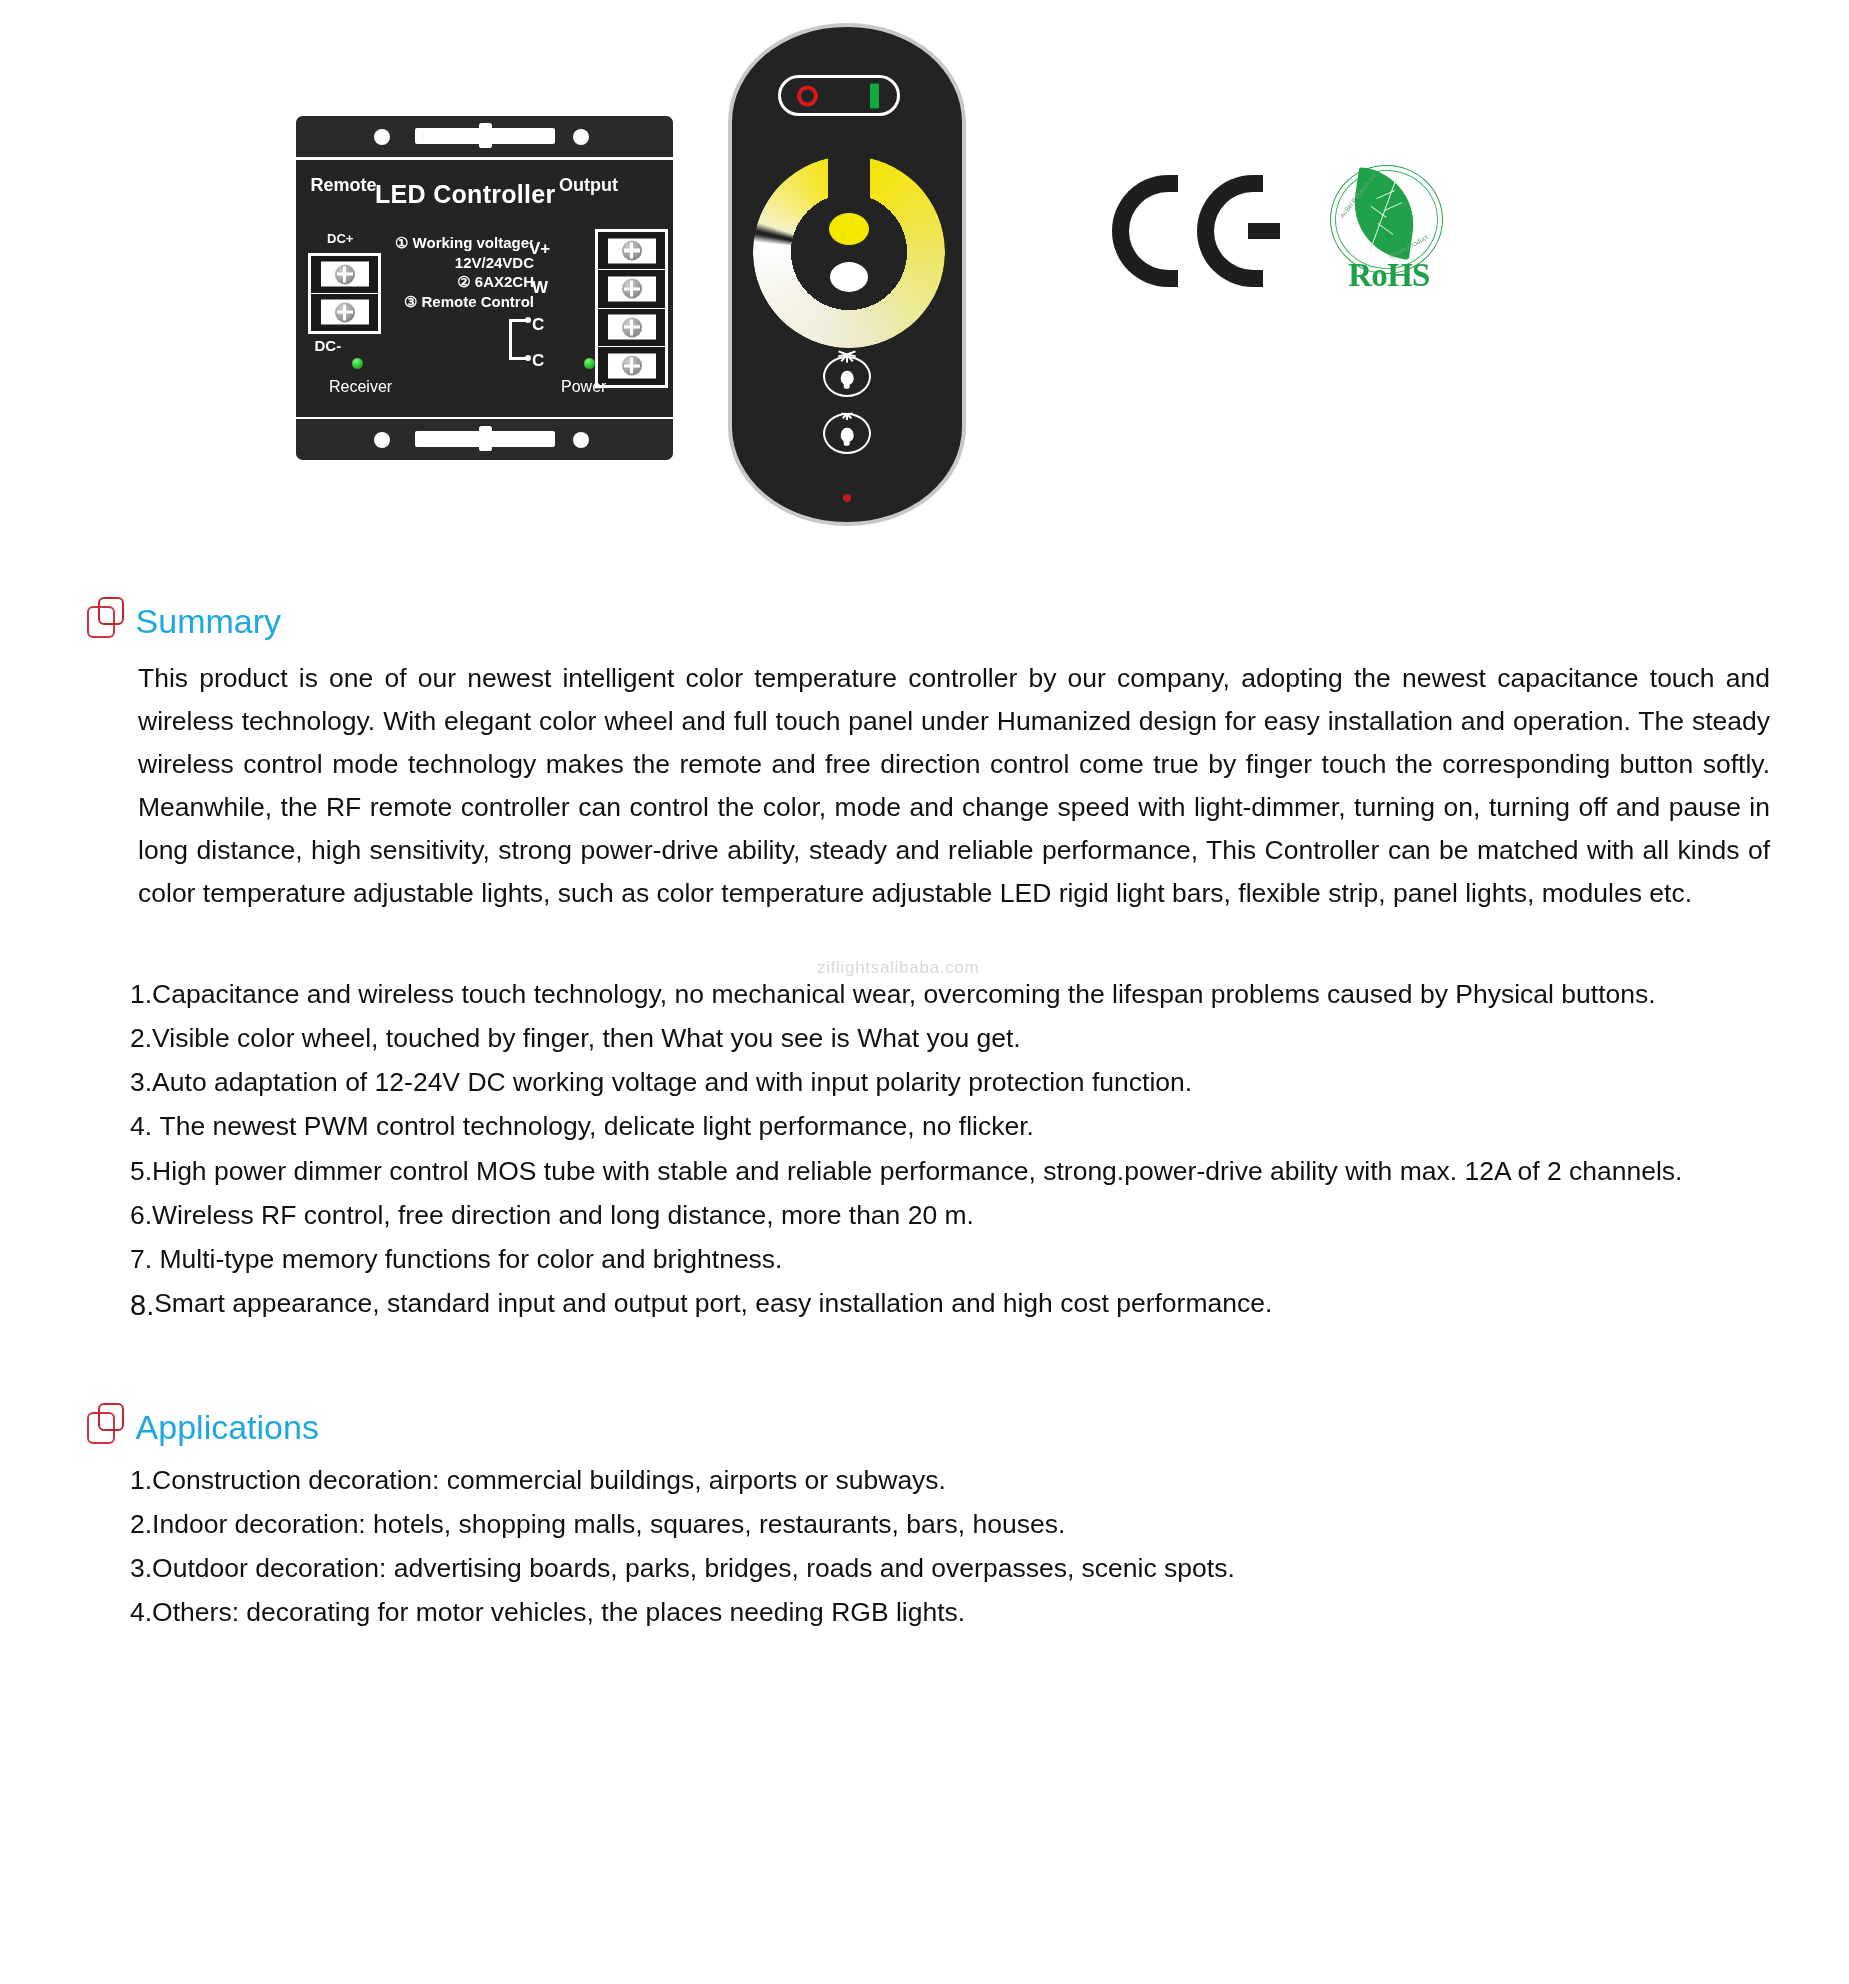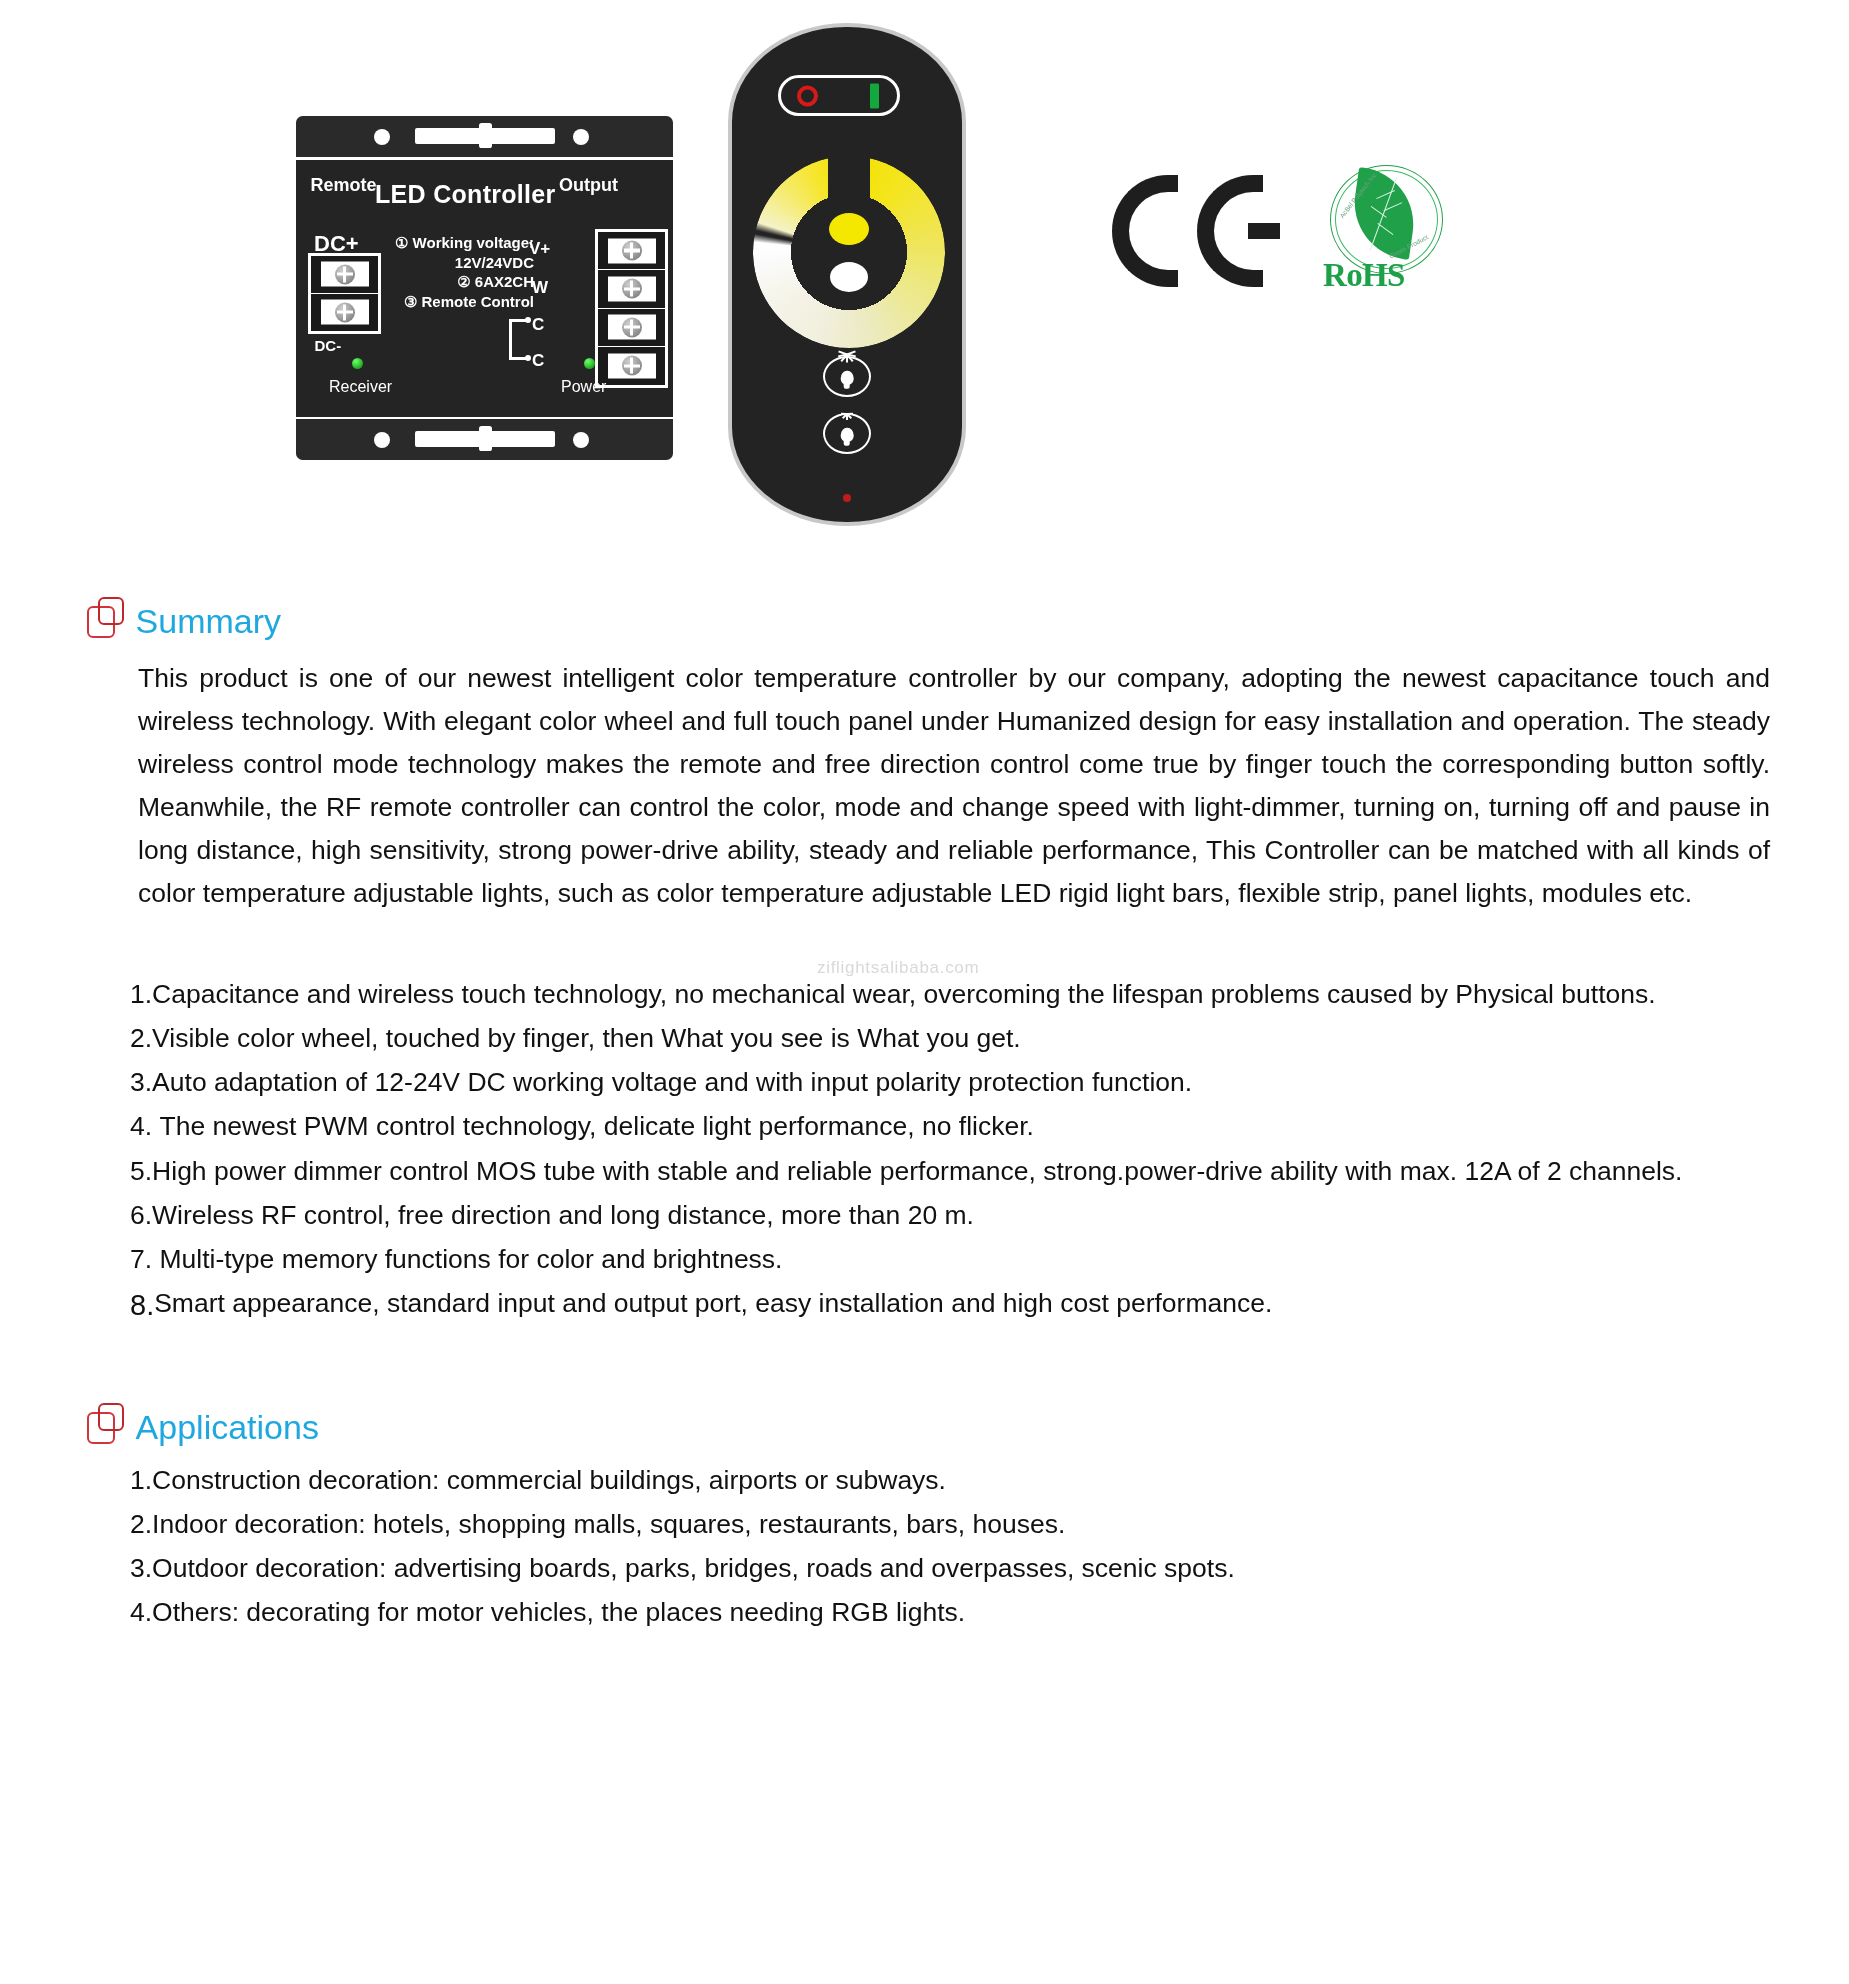--- a/index.html
+++ b/index.html
@@ -70,21 +70,21 @@
     background: #ffffff;
     border-radius: 50%;
   }
   .tab-hole.l { left: 78px; }
   .tab-hole.r { left: 277px; }
 
   .lbl { position: absolute; color: #ffffff; font-weight: bold; white-space: nowrap; }
   .lbl-input  { left: 14.6px;  top: 14.6px;  font-size: 18px; }
   .lbl-output { left: 263px; top: 14.6px;  font-size: 18px; }
   .lbl-title  { left: 79px; top: 20px;  font-size: 25px; letter-spacing: 0.3px; }
-  .lbl-dcp    { left: 18px;  top: 71px; font-size: 22px; }
+  .lbl-dcp    { left: 31px;  top: 71px; font-size: 13px; }
   .lbl-dcm    { left: 18.5px;  top: 177px; font-size: 15px; }
   .lbl-vp     { left: 233px; top: 79px; font-size: 17px; }
   .lbl-w      { left: 236px; top: 118px; font-size: 17px; }
   .lbl-c1     { left: 236px; top: 155px; font-size: 17px; }
   .lbl-c2     { left: 236px; top: 191px; font-size: 17px; }
   .lbl-recv   { left: 33px;  top: 218px; font-size: 16px; font-weight: normal; }
   .lbl-pwr    { left: 265px; top: 218px; font-size: 16px; font-weight: normal; }
 
   .specs {
     position: absolute;
@@ -354,20 +354,21 @@
     border-radius: 2.6px 57px 2.6px 57px;
     transform: rotate(8deg);
   }
   .leaf-vein {
     position: absolute;
     background: #d9f2e1;
   }
   .rohs-text {
     position: absolute;
     left: 0; right: 0; bottom: 0;
+    text-align: center;
     font-size: 33px;
     font-weight: bold;
     color: #1ea048;
     letter-spacing: -0.7px;
     font-family: "Liberation Serif", serif;
   }
   .rohs-micro {
     position: absolute;
     font-size: 6.6px;
     color: #6aa47f;

